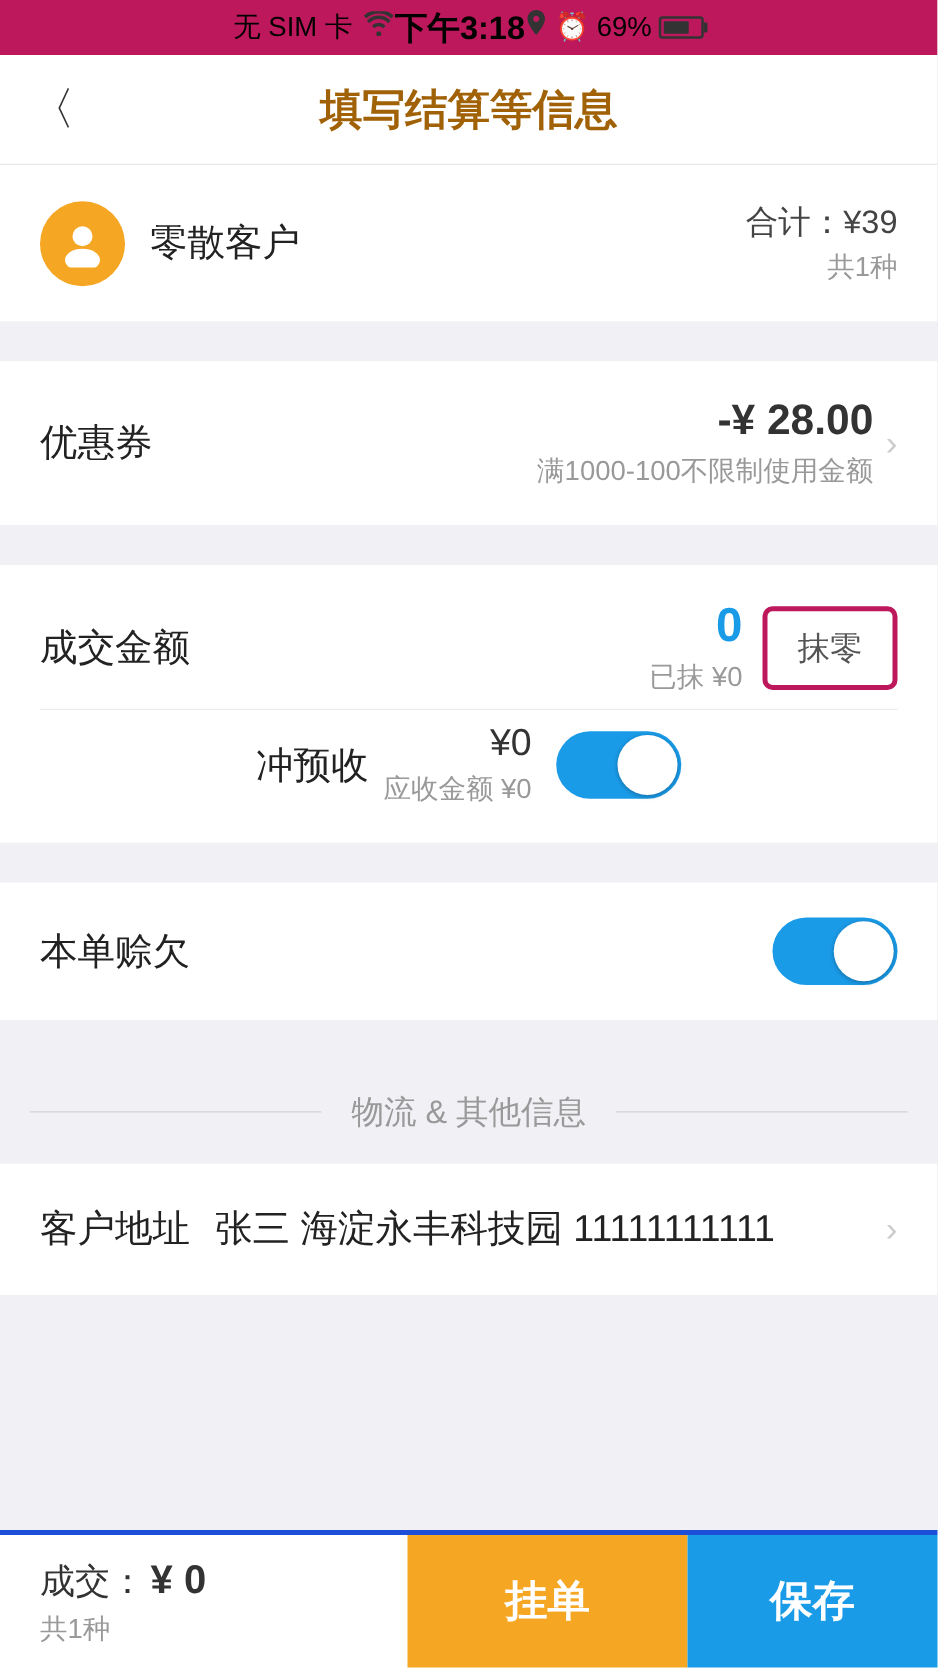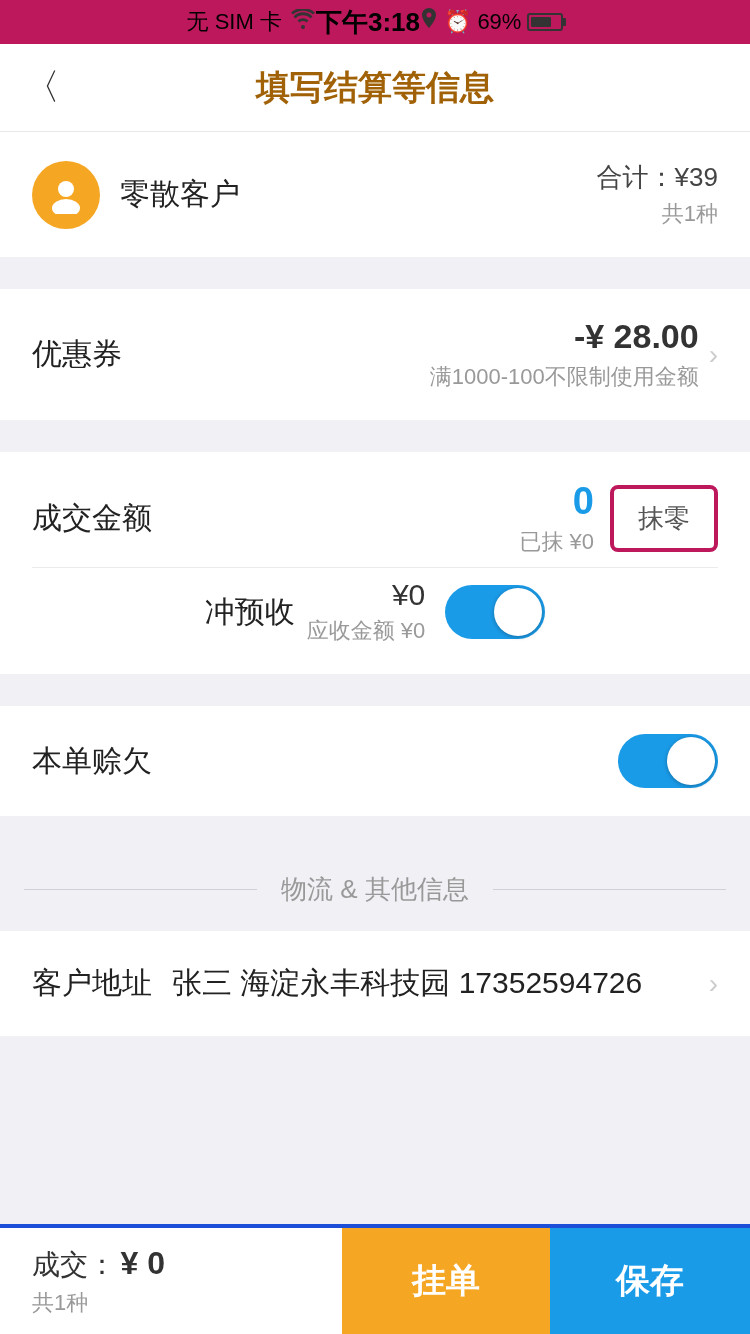--- a/index.html
+++ b/index.html
@@ -236,21 +236,21 @@
       flex: 1;
       display: flex;
       flex-direction: column;
       justify-content: center;
       padding-left: 32px;
     }
     .bottom-deal { font-size: 28px; color: #333; }
     .bottom-deal-amount { font-size: 32px; font-weight: 600; color: #333; }
     .bottom-count { font-size: 22px; color: #999; margin-top: 4px; }
     .btn-hangup {
-      width: 208px;
+      width: 224px;
       background: #f5a623;
       color: #fff;
       font-size: 34px;
       font-weight: 600;
       border: none;
       cursor: pointer;
       display: flex; align-items: center; justify-content: center;
     }
     .btn-save {
       width: 200px;
@@ -376,21 +376,21 @@
 
   <div class="logistics-header">
     <div class="logistics-line"></div>
     <span class="logistics-text">物流 &amp; 其他信息</span>
     <div class="logistics-line"></div>
   </div>
 
   <div class="card">
     <div class="address-row">
       <span class="address-label">客户地址</span>
-      <span class="address-value">张三 海淀永丰科技园 17352594726</span>
+      <span class="address-value">张三 海淀永丰科技园 11111111111</span>
       <span class="address-chevron">›</span>
     </div>
   </div>
 
   <div class="divider" style="height:200px;"></div>
 
 </div>
 
 <div class="bottom-bar">
   <div class="bottom-summary">

